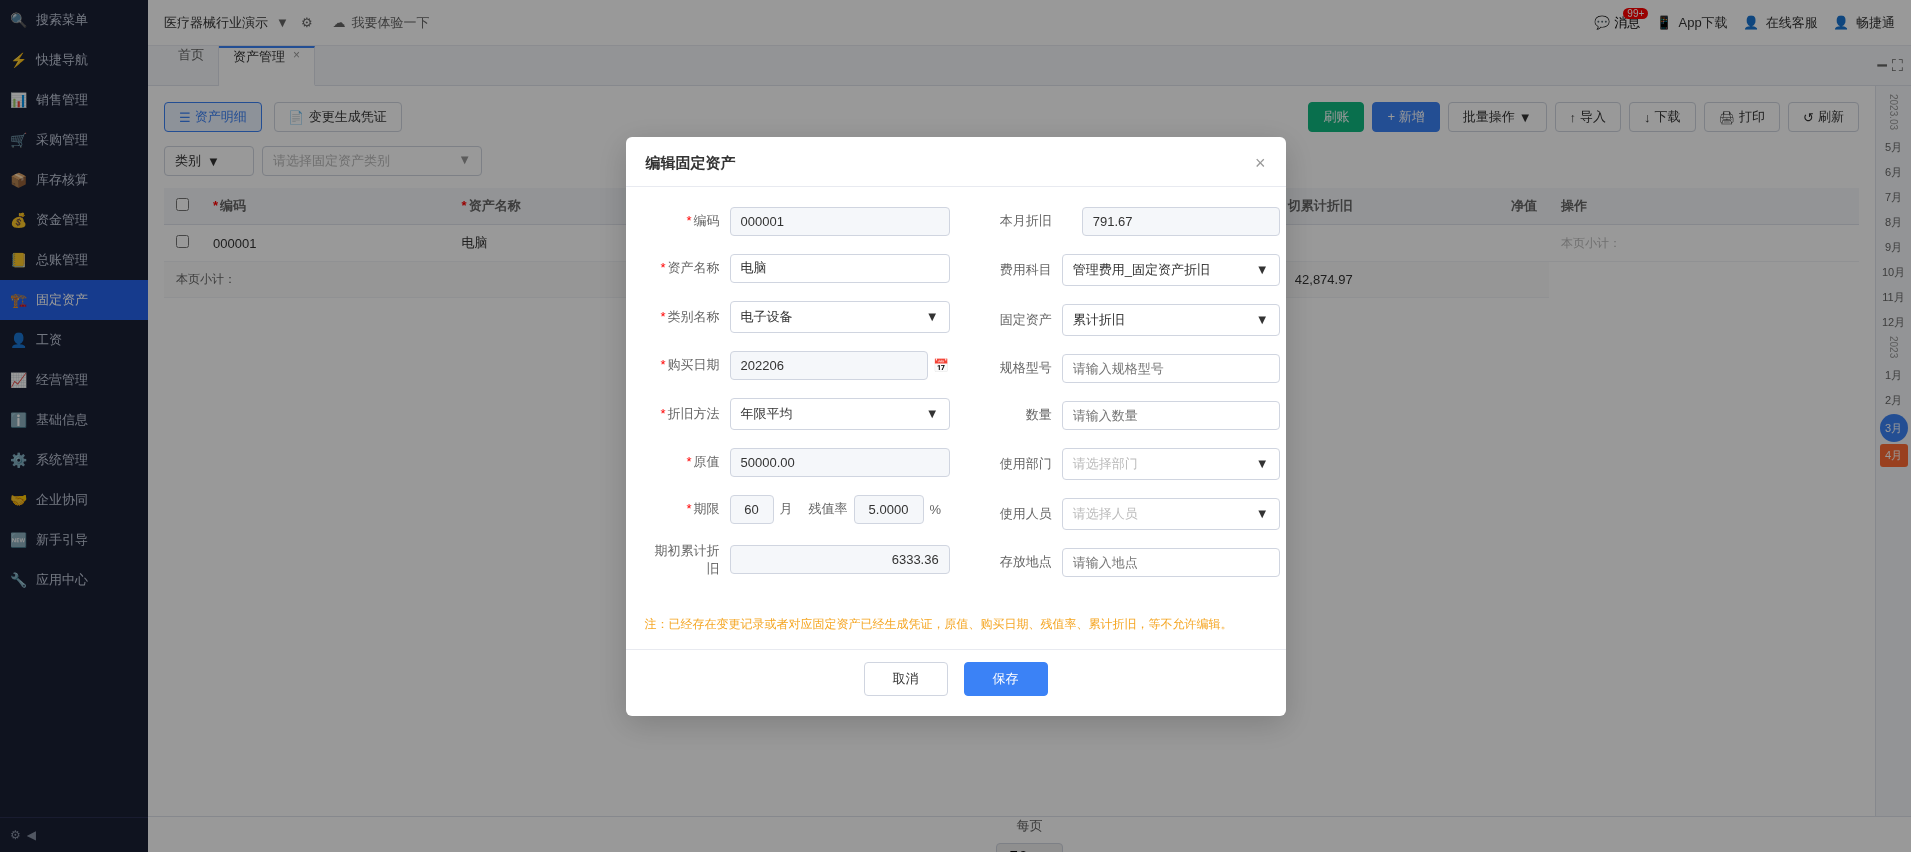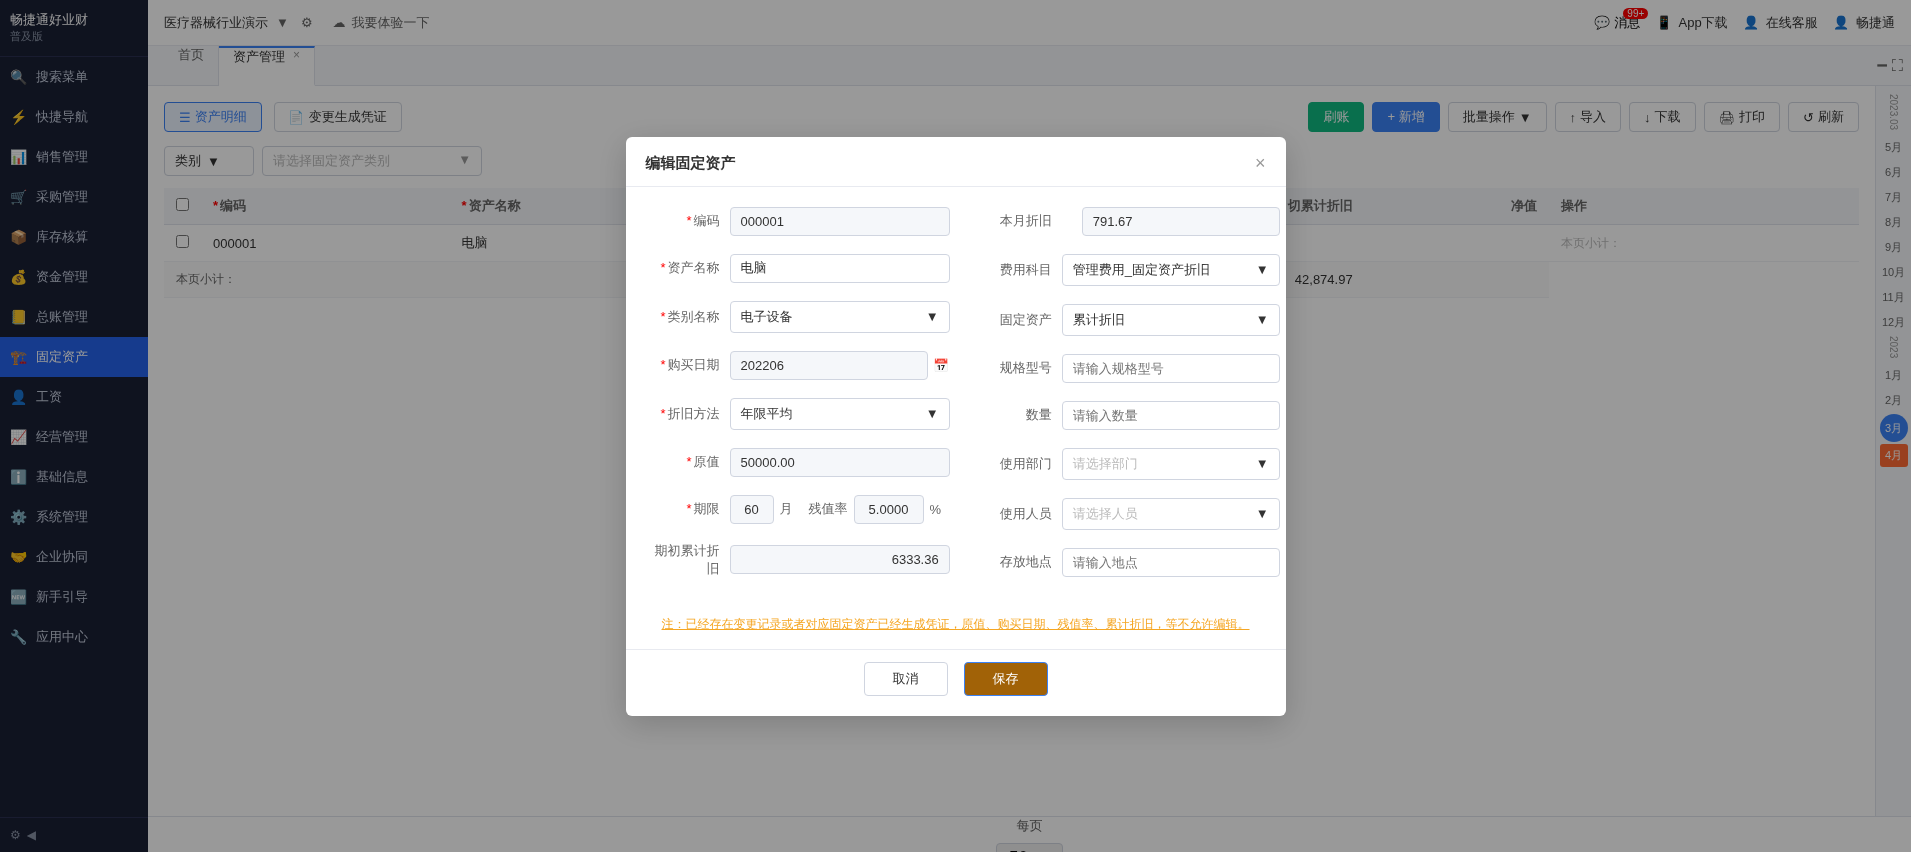--- a/index.html
+++ b/index.html
@@ -86,42 +86,36 @@
     .form-label .req { color: #f00; margin-right: 2px; }
     .form-input { flex: 1; border: 1px solid #d0d5e0; border-radius: 4px; padding: 6px 10px; font-size: 13px; color: #333; background: #f5f7fa; }
     .form-input.editable { background: #fff; }
     .form-input.placeholder { color: #bbb; }
     .form-select { flex: 1; border: 1px solid #d0d5e0; border-radius: 4px; padding: 6px 10px; font-size: 13px; color: #333; background: #fff; display: flex; align-items: center; justify-content: space-between; cursor: pointer; }
     .form-input-with-unit { display: flex; align-items: center; gap: 6px; flex: 1; }
     .form-input-small { width: 44px; border: 1px solid #d0d5e0; border-radius: 4px; padding: 6px 8px; font-size: 13px; color: #333; background: #f5f7fa; text-align: center; }
     .form-input-pct { width: 70px; border: 1px solid #d0d5e0; border-radius: 4px; padding: 6px 8px; font-size: 13px; color: #333; background: #f5f7fa; text-align: center; }
     .unit-text { color: #666; font-size: 13px; }
     .cal-icon { color: #999; cursor: pointer; }
-    .modal-note { font-size: 12px; color: #f5a623; padding: 0 36px 16px; text-decoration: underline; }
+    .modal-note { font-size: 12px; color: #f5a623; padding: 0 19px 16px; }
     .modal-footer { padding: 12px 24px 20px; display: flex; align-items: center; justify-content: center; gap: 16px; border-top: 1px solid #e8eaf0; }
     .btn-cancel { padding: 7px 28px; border-radius: 4px; border: 1px solid #d0d5e0; background: #fff; cursor: pointer; font-size: 13px; color: #333; }
-    .btn-save { padding: 7px 28px; border-radius: 4px; border: 1px solid #3b82f6; background: #a16207; cursor: pointer; font-size: 13px; color: #fff; }
+    .btn-save { padding: 7px 28px; border-radius: 4px; border: 1px solid #3b82f6; background: #3b82f6; cursor: pointer; font-size: 13px; color: #fff; }
     .divider-v { width: 1px; height: 180px; background: #e8eaf0; margin: 0 16px; align-self: flex-start; margin-top: 4px; }
     .modal-form-inner { display: flex; gap: 0; }
     .modal-col { flex: 1; }
     .checkbox-cell { width: 36px; text-align: center; }
     input[type=checkbox] { cursor: pointer; }
   </style>
 </head>
 <body>
 
 <div class="app-container">
 
   <div class="sidebar">
-    <div class="sidebar-header">
-      <div>
-        <div class="sidebar-logo-text">畅捷通好业财</div>
-        <div class="sidebar-logo-sub">普及版</div>
-      </div>
-    </div>
     <div class="sidebar-nav">
 
       <div class="nav-item">
         <span class="nav-icon">🔍</span>
         <span>搜索菜单</span>
       </div>
       <div class="nav-item">
         <span class="nav-icon">⚡</span>
         <span>快捷导航</span>
       </div>

